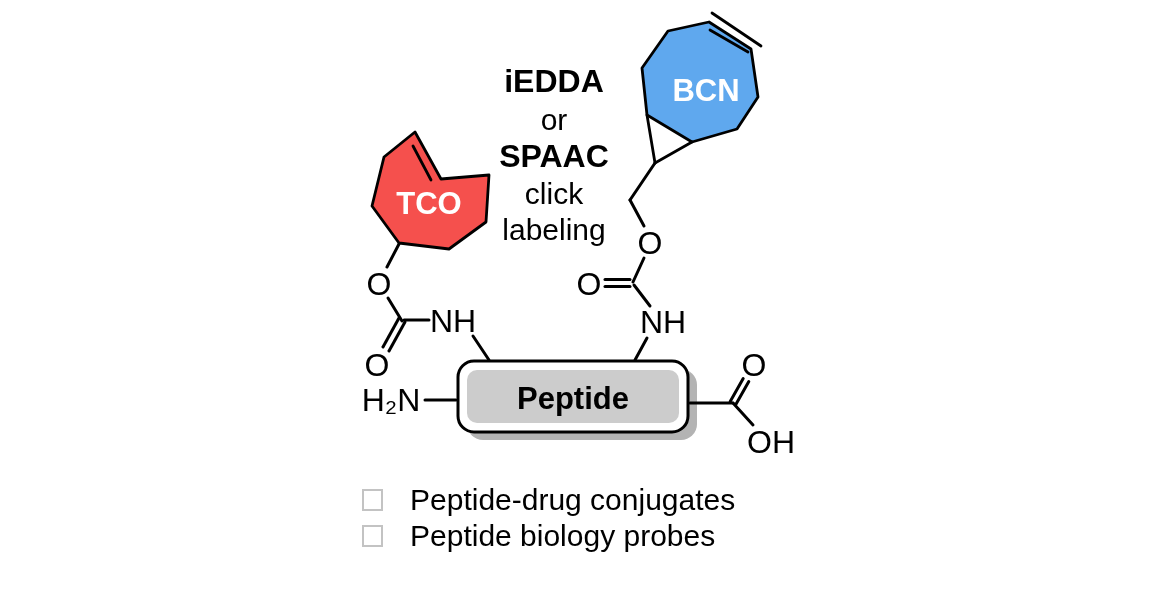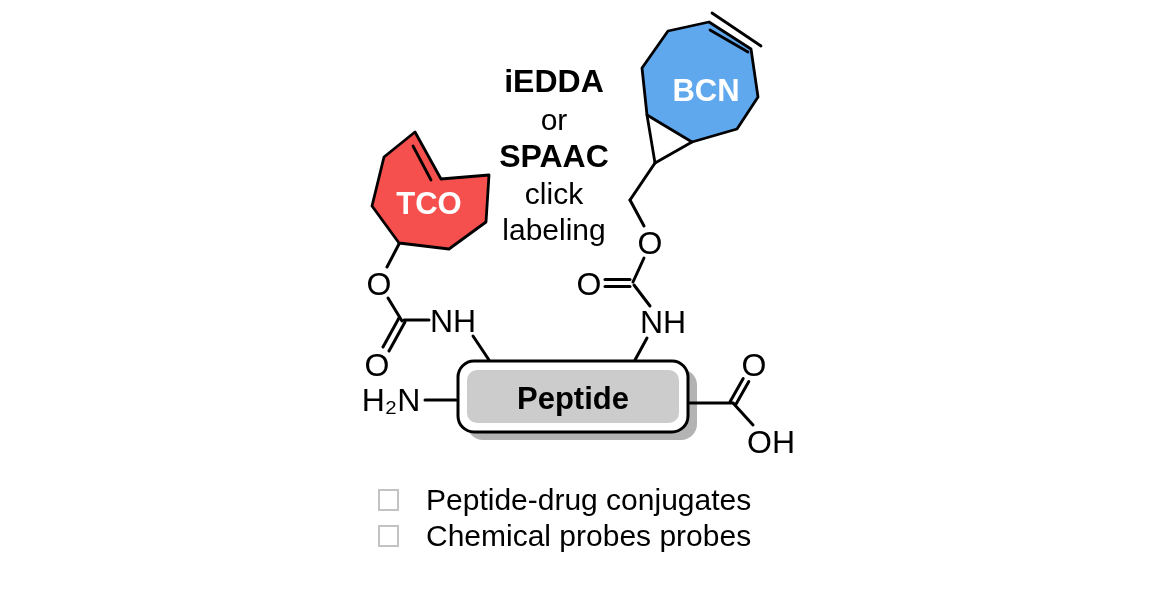--- a/index.html
+++ b/index.html
@@ -59,21 +59,21 @@
     dominant-baseline: central;
   }
   svg text.rxn-strong {
     font-size: 32px;
     font-weight: bold;
     text-anchor: middle;
     dominant-baseline: central;
   }
   .apps {
     position: absolute;
-    left: 378px;
+    left: 362px;
     top: 482px;
   }
   .app-row {
     display: flex;
     align-items: center;
     height: 36px;
   }
   .bullet {
     display: inline-block;
     width: 21px;
@@ -151,17 +151,17 @@
     <text class="rxn" x="554" y="229">labeling</text>
   </svg>
 
   <div class="apps">
     <div class="app-row">
       <span class="bullet"></span>
       <span class="app-text">Peptide-drug conjugates</span>
     </div>
     <div class="app-row">
       <span class="bullet"></span>
-      <span class="app-text">Chemical probes probes</span>
+      <span class="app-text">Peptide biology probes</span>
     </div>
   </div>
 
 </div>
 
 </body></html>

